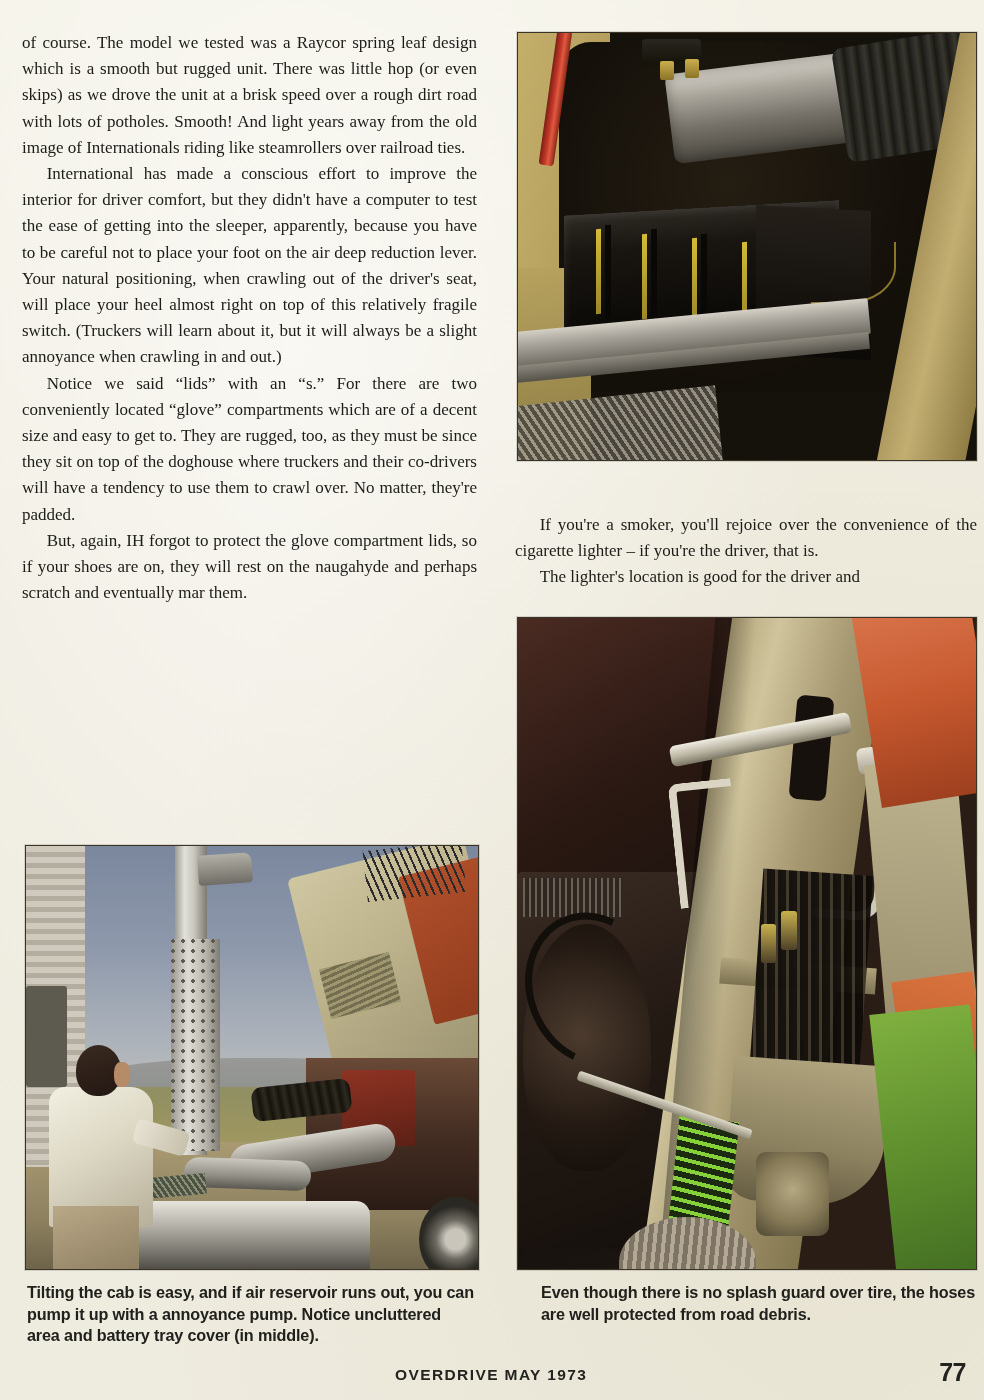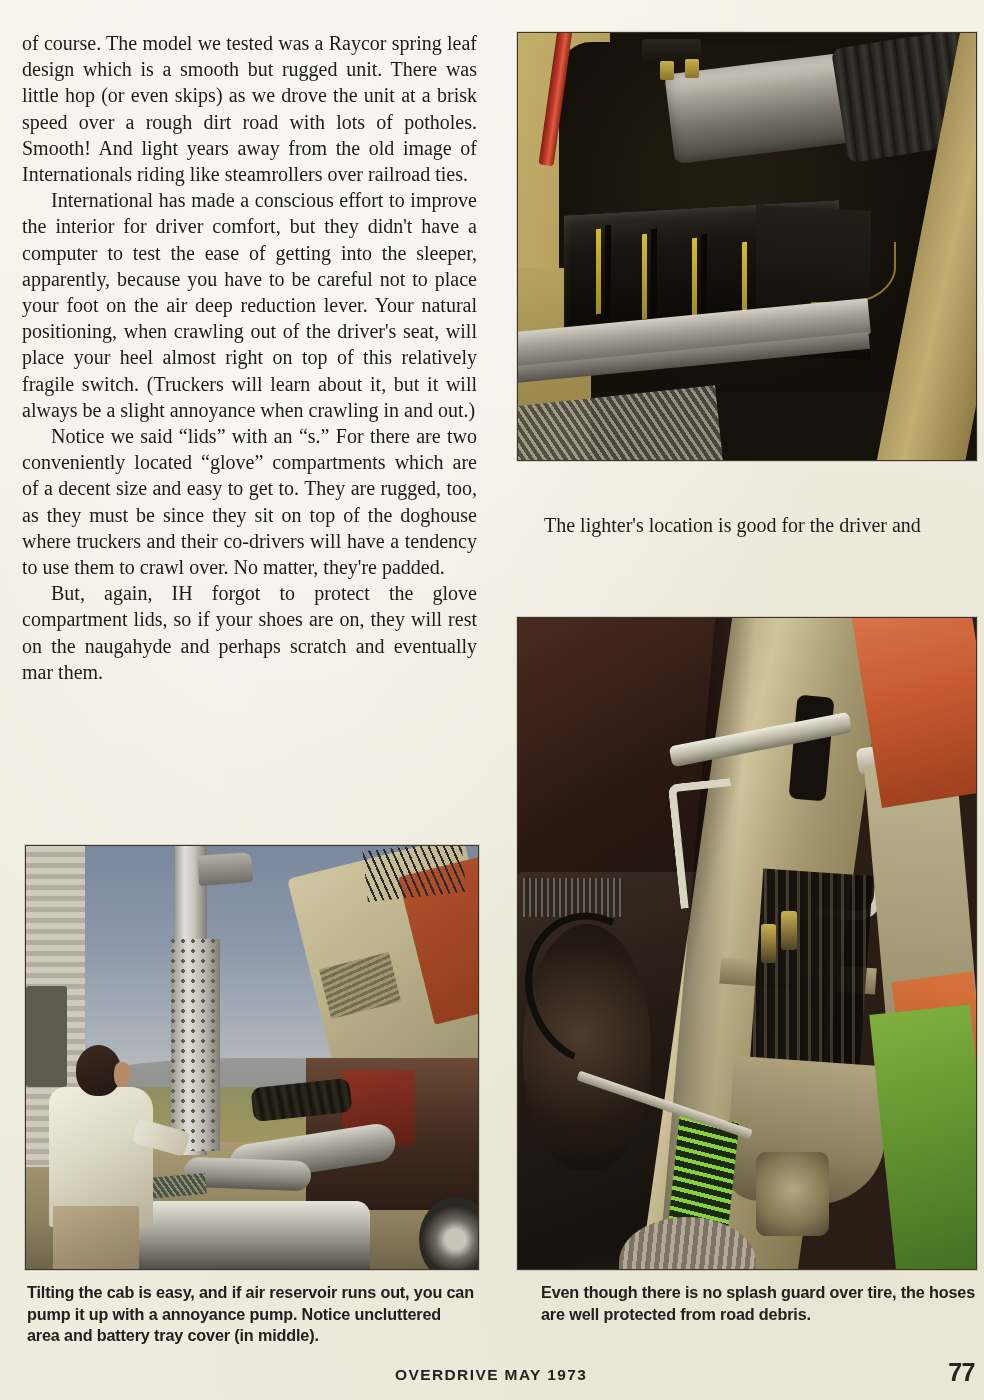--- a/index.html
+++ b/index.html
@@ -22,21 +22,21 @@
     background:
       radial-gradient(ellipse at 30% 25%, rgba(255,255,255,0.55) 0%, rgba(255,255,255,0) 55%),
       radial-gradient(ellipse at 85% 80%, rgba(226,220,198,0.55) 0%, rgba(255,255,255,0) 60%),
       linear-gradient(180deg, #f4f2e7 0%, #efece0 45%, #eeebdf 100%);
     pointer-events: none;
   }
 
   
   .col {
     position: absolute;
-    font-size: 20px;
+    font-size: 17px;
     line-height: 26.2px;
     color: #1c1c18;
     text-align: justify;
     text-justify: inter-word;
     font-family: Liberation Serif, serif;
   }
   .col p {
     margin: 0;
     text-indent: 1.45em;
     hyphens: none;
@@ -462,21 +462,21 @@
     position: absolute;
     left: 395px; top: 1366px;
     font-family: "Liberation Sans", "DejaVu Sans", sans-serif;
     font-weight: bold;
     font-size: 15.5px;
     letter-spacing: 1.4px;
     color: #23231f;
   }
   #footer-pageno {
     position: absolute;
-    right: 9px; top: 1358px;
+    right: 18px; top: 1358px;
     font-family: "Liberation Sans", "DejaVu Sans", sans-serif;
     font-weight: bold;
     font-size: 25px;
     letter-spacing: -0.5px;
     color: #23231f;
   }
 </style>
 </head>
 <body>
 
@@ -514,20 +514,21 @@
       <div class="p1-wires"></div>
       <div class="p1-stepbar"></div>
       <div class="p1-stepbar2"></div>
       <div class="p1-grate"></div>
       <div class="p1-mirrorarm"></div>
     </div>
   </div>
 
 
   <div class="col" id="right-col-text">
+    <p class="first" style="text-indent:1.45em;">If you're a smoker, you'll rejoice over the convenience of the cigarette lighter – if you're the driver, that is.</p>
     <p>The lighter's location is good for the driver and</p>
   </div>
 
   <div class="photo" id="photo-tiltcab">
     <div class="inner">
       <div class="p2-sky"></div>
       <div class="p2-hills"></div>
       <div class="p2-field"></div>
       <div class="p2-ground"></div>
       <div class="p2-building"></div>

